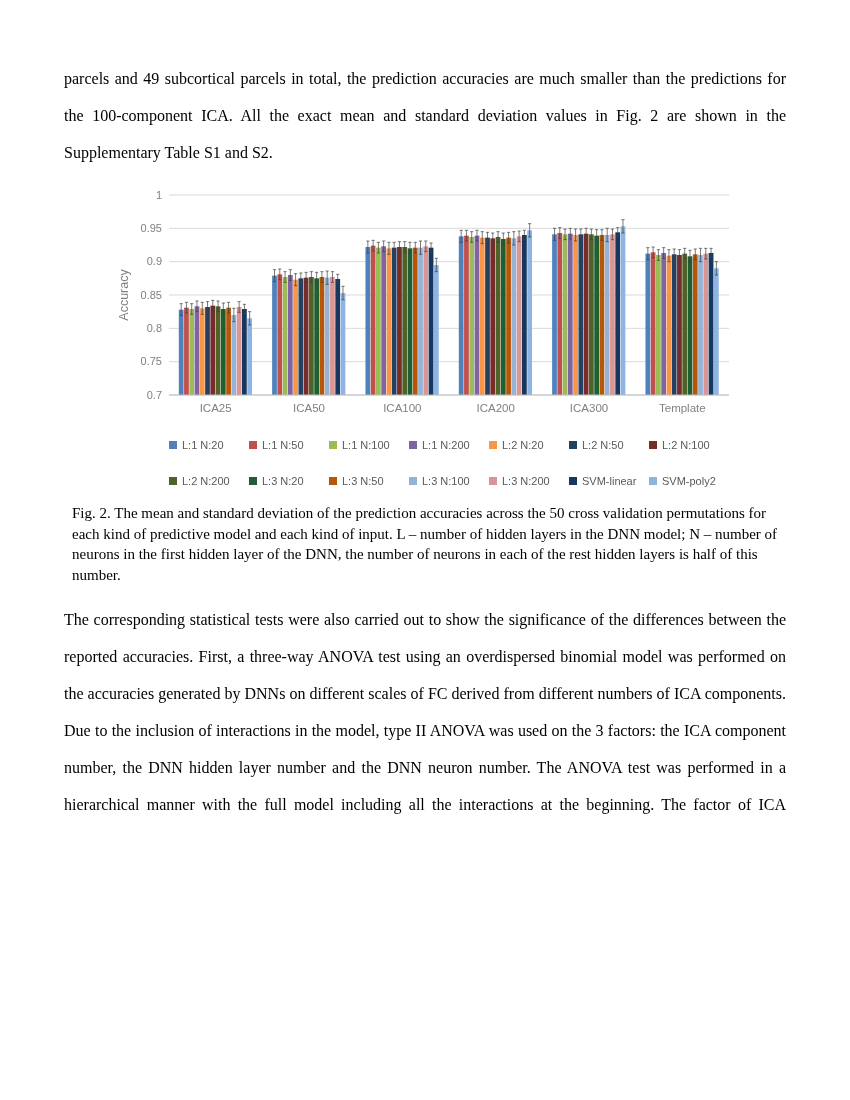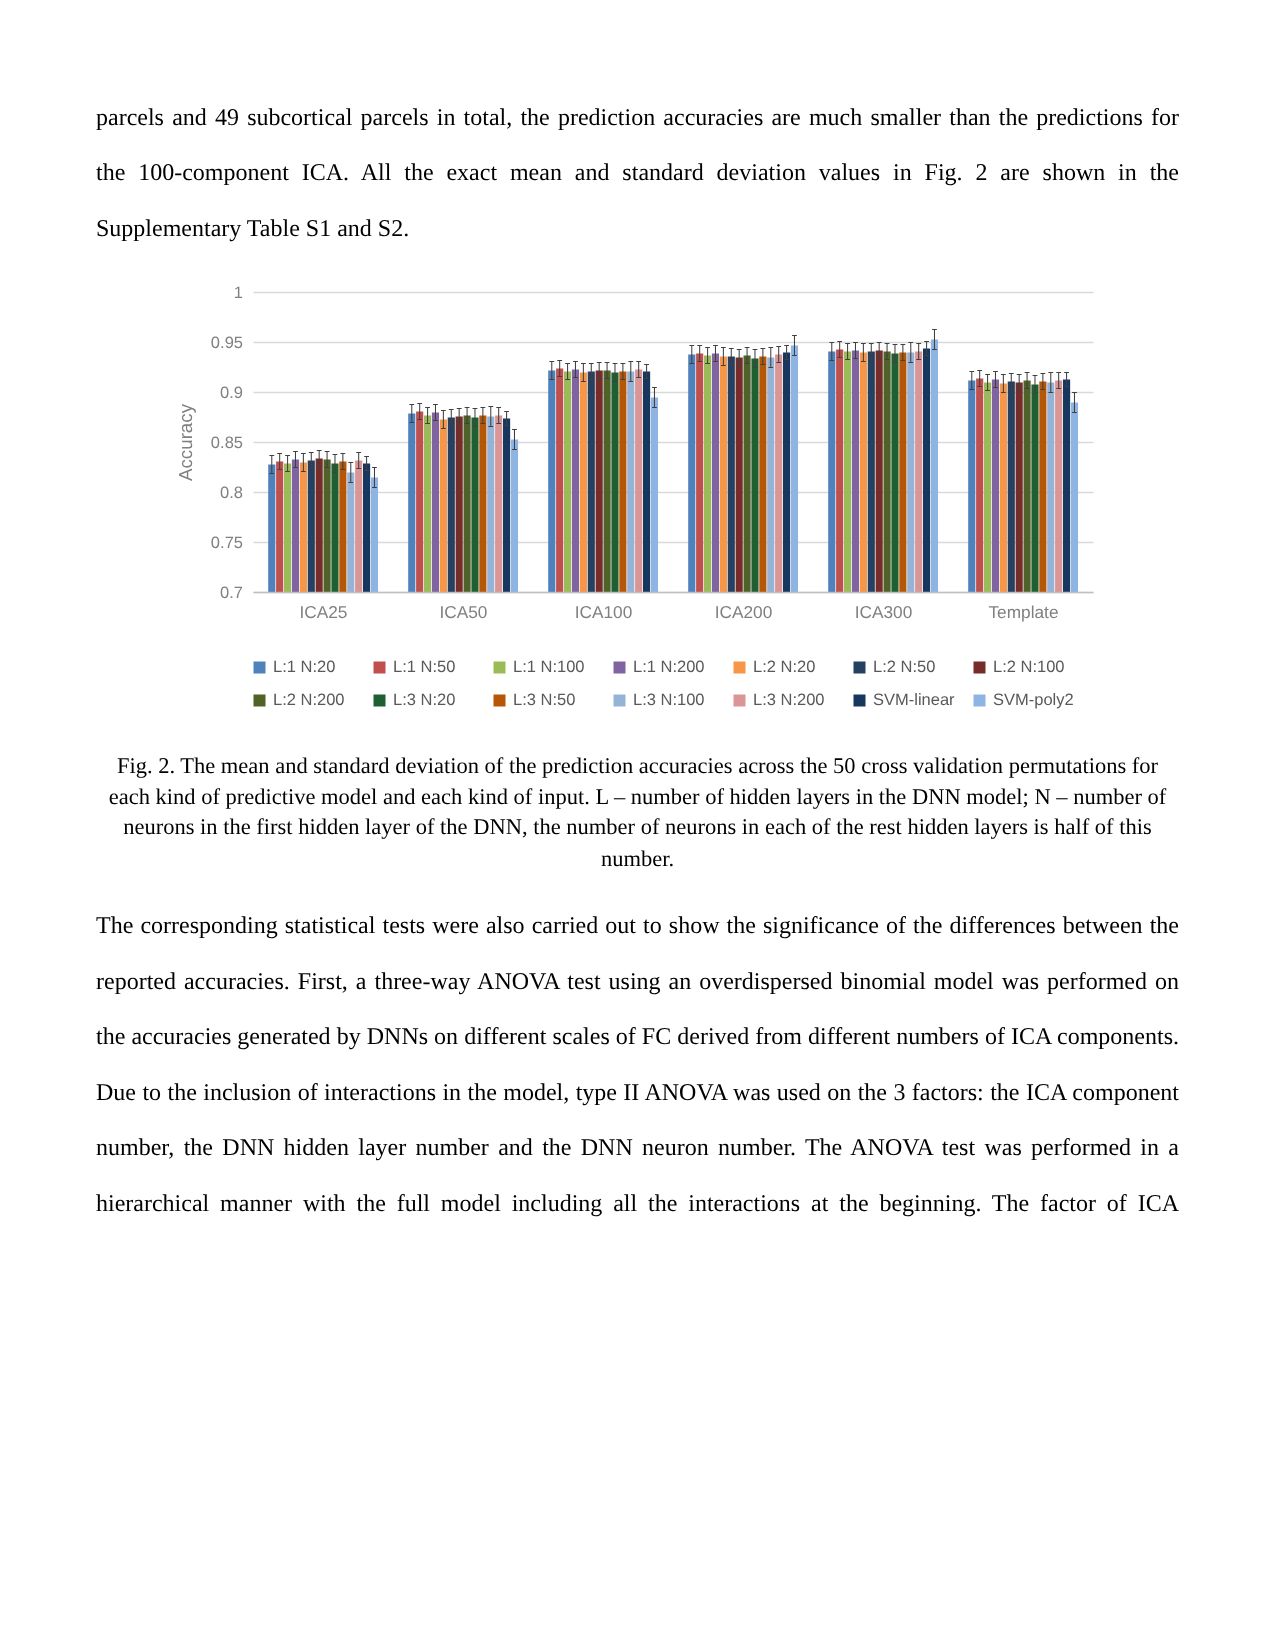--- a/index.html
+++ b/index.html
@@ -20,43 +20,42 @@
     margin: 0;
   }
   .par-top { margin-bottom: 12px; }
   .par-main { margin-top: 16px; }
   figure { margin: 0; }
   .chart-wrap { width: 620px; margin: 0 auto; }
   #chart-svg { display: block; }
   .legend {
     display: grid;
     grid-template-columns: repeat(7, 80px);
-    row-gap: 10px;
+    row-gap: 24px;
     margin-top: 4px;
     margin-left: 54px;
   }
   .legend-item {
     display: flex;
     align-items: center;
     font-family: "Liberation Sans", sans-serif;
     font-size: 11px;
     color: #595959;
     white-space: nowrap;
   }
   .legend-swatch {
     width: 8px; height: 8px;
     margin-right: 5px;
     flex: none;
     display: inline-block;
   }
   .caption {
     font-size: 15px;
     line-height: 20.5px;
-    text-align: center;
-    margin: 28px auto 0 auto;
+    margin: 16px auto 0 auto;
     width: 706px;
   }
   .page-number {
     position: absolute;
     bottom: 34px;
     left: 0; right: 0;
     text-align: center;
     font-size: 16px;
   }
 </style>

